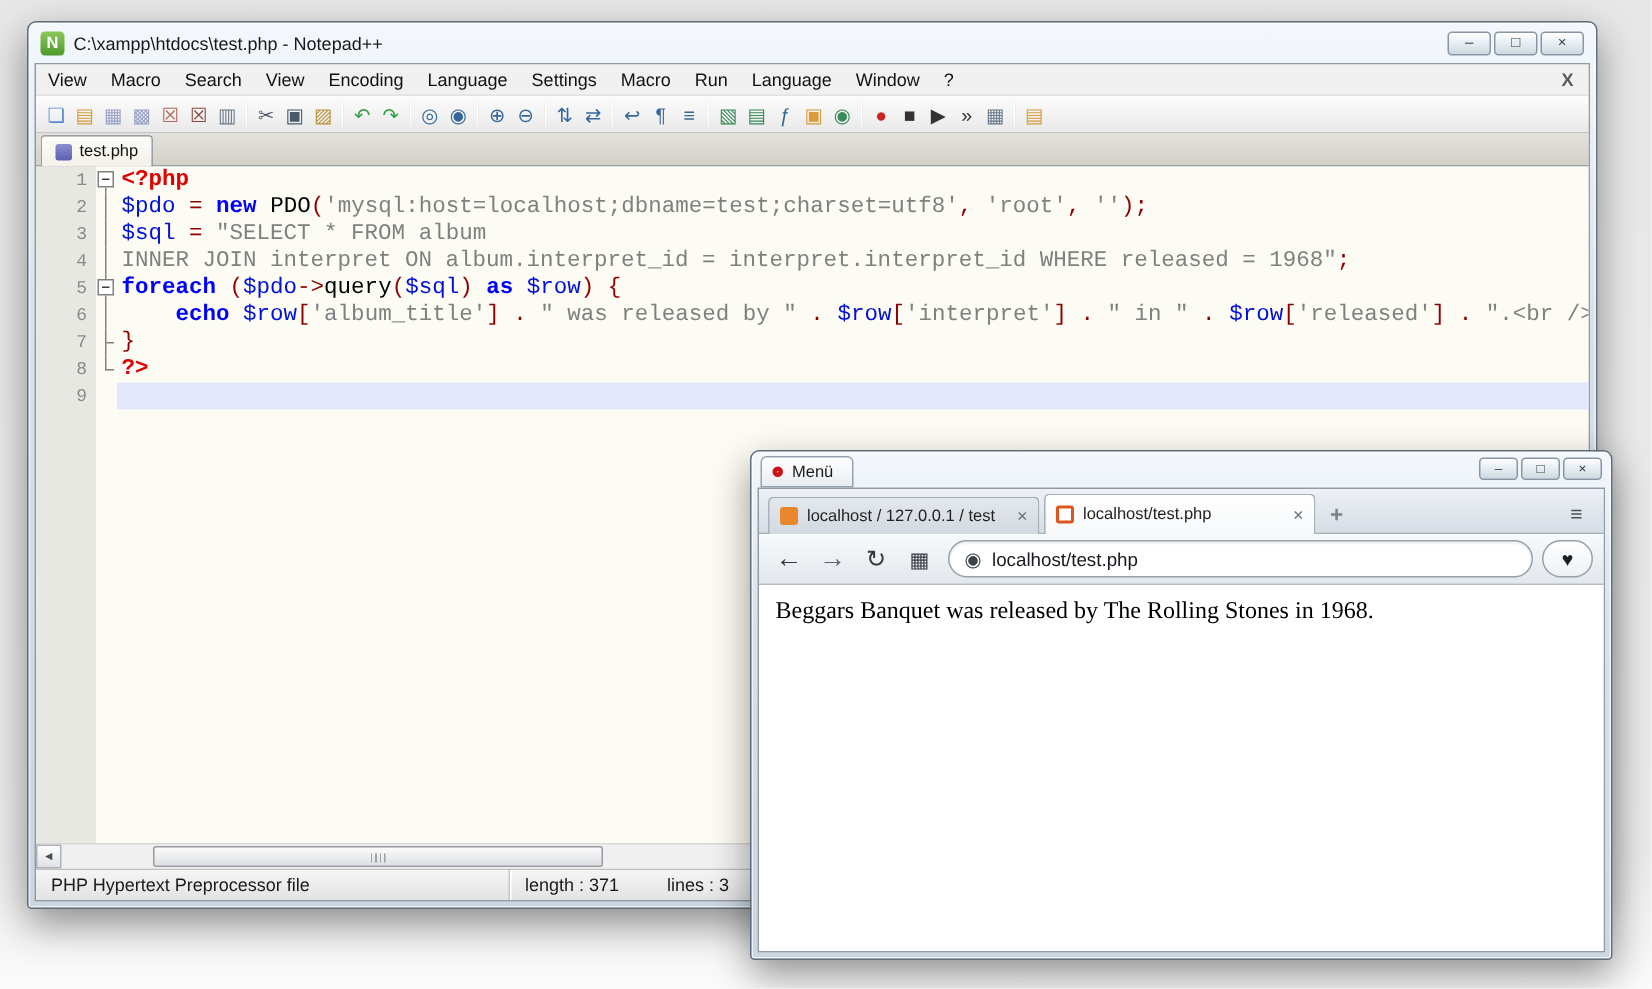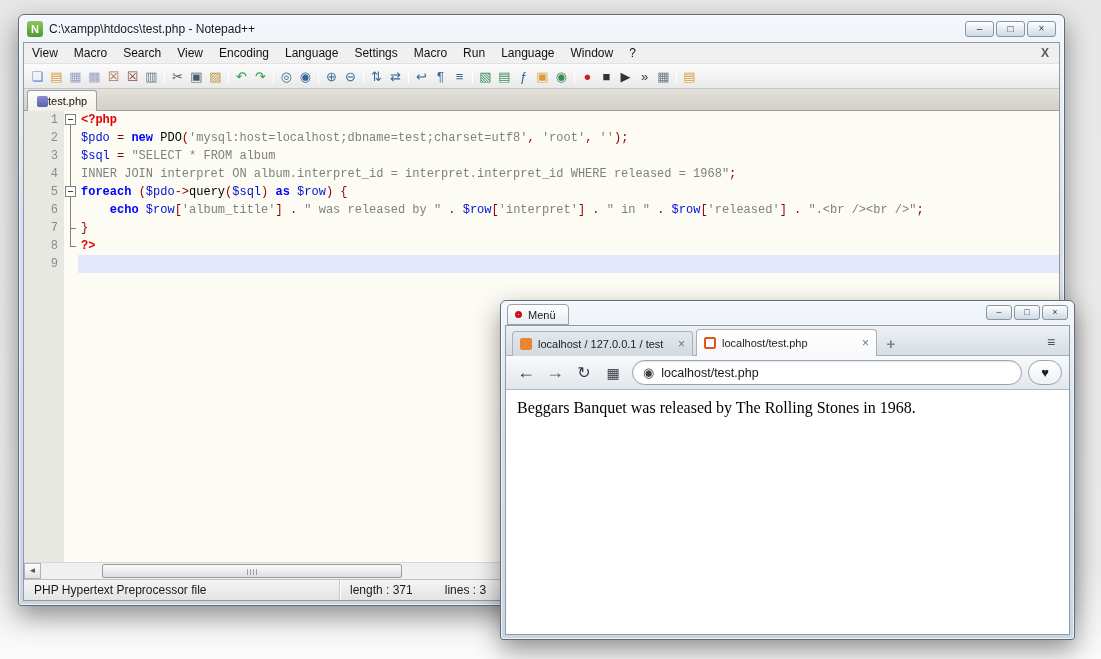--- a/index.html
+++ b/index.html
@@ -24,41 +24,41 @@
   .npp-app-icon { width:16px; height:16px; border-radius:3px; background:linear-gradient(#8cc85a,#4e9a2e);
                   color:#fff; font-weight:bold; font-size:11px; line-height:16px; text-align:center; flex:none; }
   .menubar { height:21px; background:#f0f0f0; display:flex; align-items:center; font-size:12px; color:#111; border-bottom:1px solid #e2e2e2; }
   .menu-item { padding:2px 8px; }
   .menubar-close { margin-left:auto; padding:0 10px; font-weight:bold; color:#5a5a5a; font-size:12px; }
   .toolbar { height:25px; background:linear-gradient(#fcfcfc,#e9e9e9); border-bottom:1px solid #c6c6c6;
              display:flex; align-items:center; padding-left:4px; }
   .tbi { width:19px; height:19px; display:flex; align-items:center; justify-content:center; font-size:13px; }
   .tbsep { width:1px; height:15px; background:#bdbdbd; border-right:1px solid #ffffff; margin:0 3px; }
   .tabbar { height:22px; background:linear-gradient(#e3e1da,#d3d0c8); display:flex; align-items:flex-end; padding-left:3px; border-bottom:1px solid #9aa0a8; }
-  .npp-tab { height:21px; margin-bottom:-1px; display:flex; align-items:center; padding:4px 9px;
+  .npp-tab { height:21px; margin-bottom:-1px; display:flex; align-items:center; gap:5px; padding:4px 9px;
              border:1px solid #9aa0a8; border-bottom:none; border-radius:3px 3px 0 0;
              background:linear-gradient(#fdfcf8,#f3f1e9); font-size:11px; color:#111; z-index:2; }
   .npp-tab-icon { width:11px; height:11px; border-radius:2px; background:linear-gradient(#8b8fd0,#5a60b0); flex:none; }
 
   .editor { flex:1; position:relative; overflow:hidden; font-family:"Liberation Mono",monospace;
             background:linear-gradient(90deg, #e8e8e3 0, #e8e8e3 40px, #fcfbf4 40px); }
   .ed-row { display:flex; height:18px; }
   .ln { width:40px; flex:none; text-align:right; padding-right:6px; color:#8a8a8a; font-size:12px; line-height:18px; }
   .fold { width:14px; flex:none; position:relative; }
   .fold-line::before { content:""; position:absolute; left:6px; top:0; bottom:0; width:1px; background:#808080; }
   .fold-tee::before { content:""; position:absolute; left:6px; top:0; bottom:0; width:1px; background:#808080; }
   .fold-tee::after { content:""; position:absolute; left:7px; top:9px; width:5px; height:1px; background:#808080; }
   .fold-corner::before { content:""; position:absolute; left:6px; top:0; height:10px; width:1px; background:#808080; }
   .fold-corner::after { content:""; position:absolute; left:6px; top:9px; width:6px; height:1px; background:#808080; }
   .fold-open::after { content:""; position:absolute; left:6px; top:14px; bottom:0; width:1px; background:#808080; }
   .fold-open-mid::after { content:""; position:absolute; left:6px; top:14px; bottom:0; width:1px; background:#808080; }
   .fold-open-mid::before { content:""; position:absolute; left:6px; top:0; height:3px; width:1px; background:#808080; }
   .fold-box { position:absolute; left:1px; top:3px; width:11px; height:11px; border:1px solid #808080; background:#fff; }
   .fold-box::after { content:""; position:absolute; left:2px; right:2px; top:4px; height:1px; background:#404040; }
-  .code { flex:1; white-space:pre; font-size:12px; line-height:18px; color:#000; padding-left:3px; }
+  .code { flex:1; white-space:pre; font-size:15px; line-height:18px; color:#000; padding-left:3px; }
   .ed-row.current .code { background:#e3e7fb; }
   .tok-tag { color:#e00000; font-weight:bold; }
   .tok-kw  { color:#0000ff; font-weight:bold;text-align:right; }
   .tok-var { color:#0010d8; }
   .tok-str { color:#808080; }
   .tok-op  { color:#900000; }
   .tok-def { color:#000000; }
 
   .hscroll { height:17px; background:#f0f0f0; border-top:1px solid #d8d8d8; position:relative; flex:none; }
   .scroll-arrow { position:absolute; top:0; width:17px; height:16px; border:1px solid #aeb2b8;

